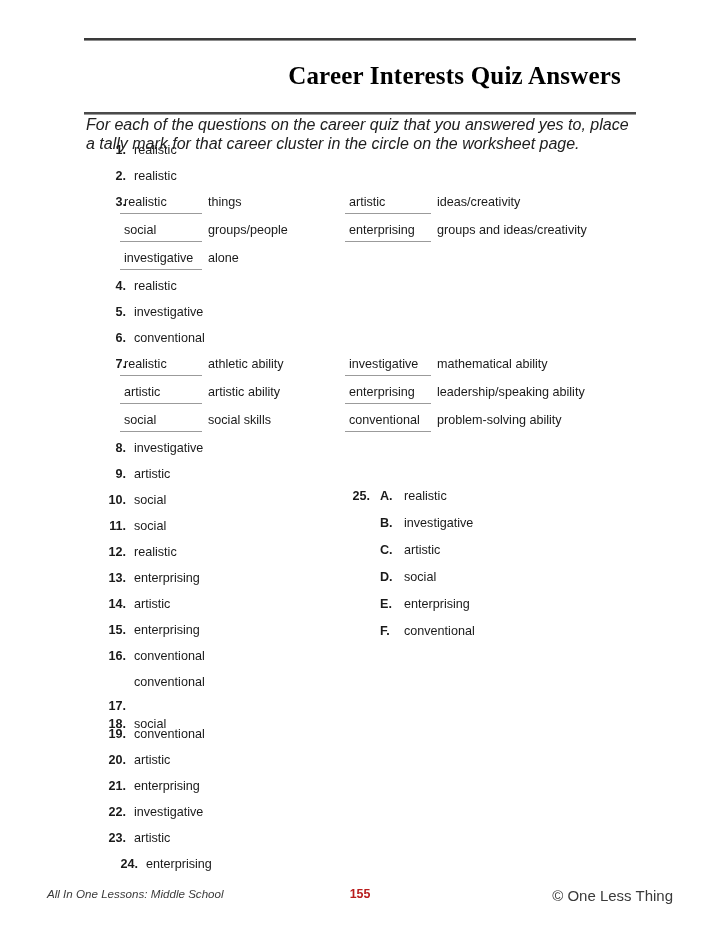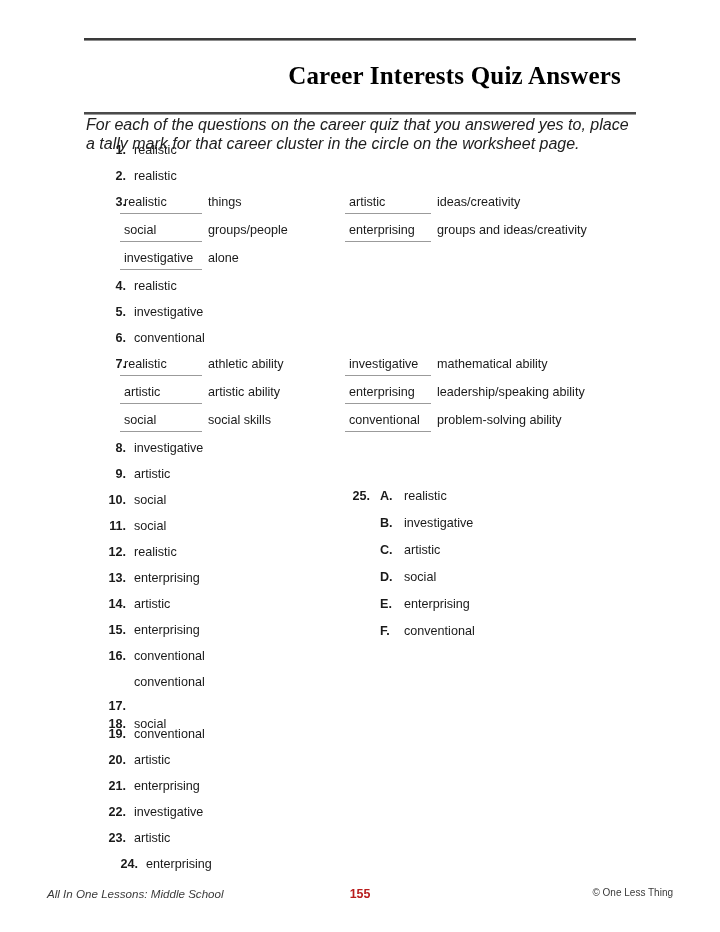--- a/index.html
+++ b/index.html
@@ -201,21 +201,21 @@
     width: 720px;
     text-align: center;
     font-size: 12.4px;
     font-weight: bold;
     color: #b91c1c;
   }
   .footer-right {
     position: absolute;
     right: 47px;
     top: 0;
-    font-size: 10px;
+    font-size: 15px;
     color: #3a3a3a;
   }
 </style>
 </head>
 <body>
 
 <div class="page">
 
   <div class="title-block">
     <div class="rule-top"></div>

